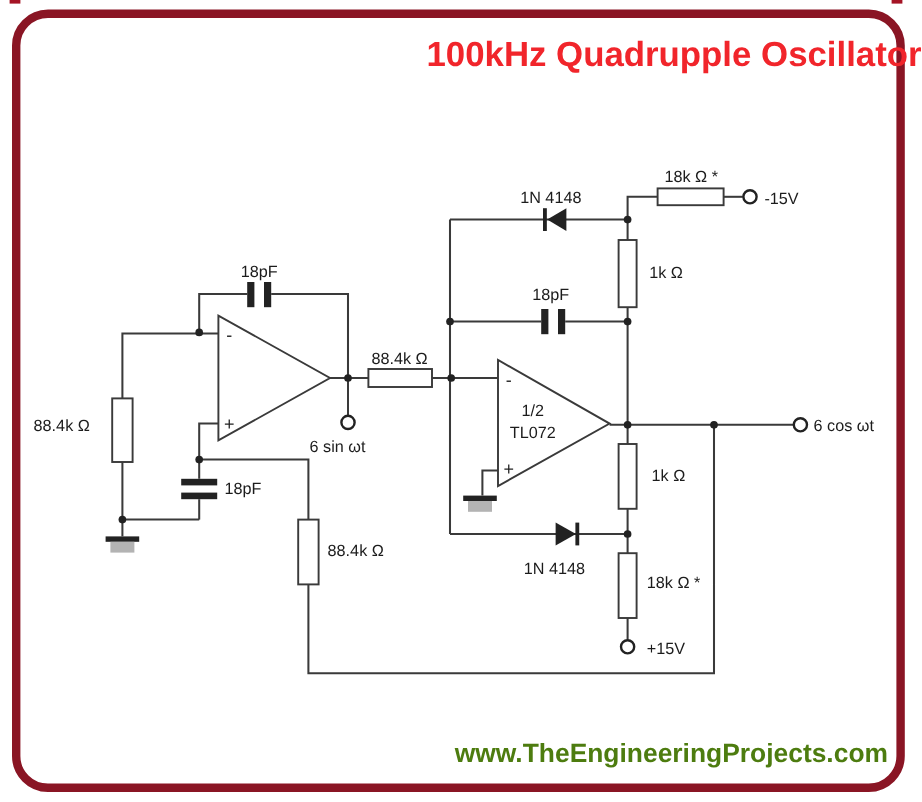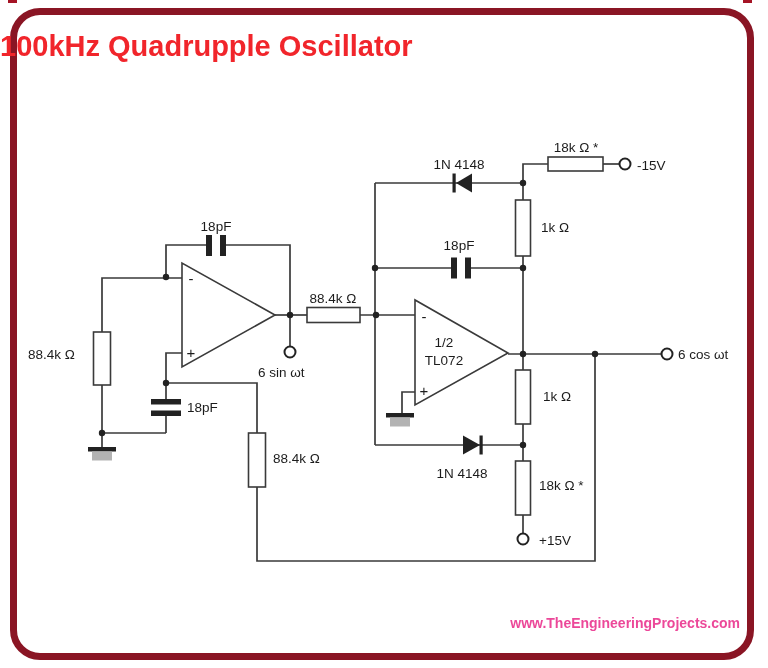--- a/index.html
+++ b/index.html
@@ -8,26 +8,26 @@
     font-family:"Liberation Sans","DejaVu Sans",sans-serif;
   }
   #frame{
     position:absolute;left:10px;top:8px;width:744px;height:652px;
     box-sizing:border-box;border:7px solid #8a1524;border-radius:30px;
   }
   .top-dash{position:absolute;top:0;height:3px;background:#a51425;}
   #dash-left{left:8px;width:9px;}
   #dash-right{left:743px;width:9px;}
   #title{
-    position:absolute;left:0;top:30px;width:768px;text-align:left;
+    position:absolute;left:0;top:30px;width:768px;text-align:right;
     font-size:29px;font-weight:bold;color:#f1252b;letter-spacing:0px;
   }
   #footer-url{
     position:absolute;top:615px;right:28px;
-    font-size:14px;font-weight:bold;color:#ec4899;
+    font-size:22px;font-weight:bold;color:#4d7c0f;
   }
   #circuit{position:absolute;left:0;top:0;}
   .wire{stroke:#3a3a3a;stroke-width:1.7;fill:none;}
   .comp{stroke:#3a3a3a;stroke-width:1.6;fill:#ffffff;}
   .solid{fill:#222222;stroke:none;}
   .dot{fill:#222222;stroke:none;}
   .term{fill:#ffffff;stroke:#222222;stroke-width:2;}
   .lbl{fill:#1c1c1c;font-family:"Liberation Sans","DejaVu Sans",sans-serif;font-size:13.5px;}
   .pin{fill:#1c1c1c;font-family:"Liberation Sans","DejaVu Sans",sans-serif;font-size:15px;}
   .gnd-slab{fill:#b3b3b3;stroke:none;}

